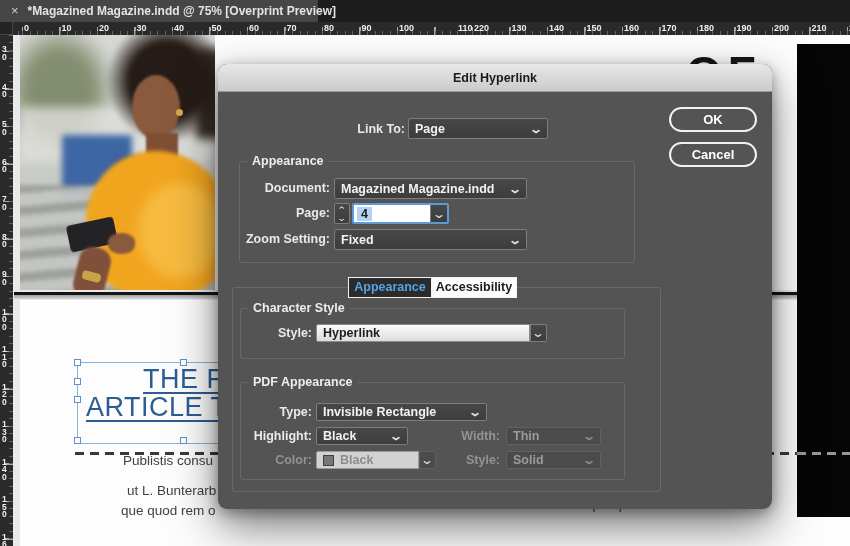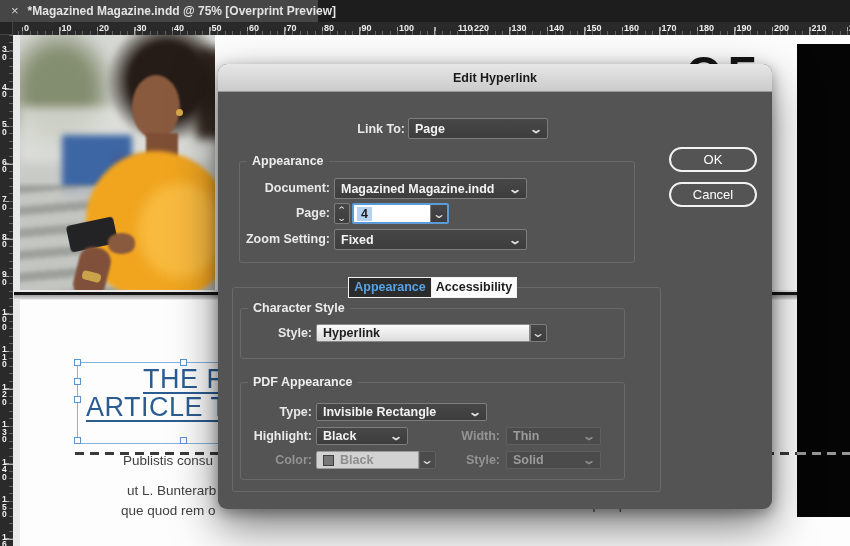--- a/index.html
+++ b/index.html
@@ -122,22 +122,22 @@
   .pageval { flex:1; display:flex; align-items:center; padding-left:3px; color:#1c1c1c; font-weight:bold; }
   .pageval .sel { background:#b5d3f0; padding:0 4px; }
   .pagechev { width:17px; display:flex; align-items:center; justify-content:center;
     background:linear-gradient(#474747,#3d3d3d); border-left:1px solid #7d7d7d; }
   .pagechev span { color:#e2e2e2; font-size:12px; line-height:10px; transform:scaleX(1.4); }
   .tabs { position:absolute; display:flex; border:1px solid #f2f2f2; }
   .tabseg { height:19px; line-height:19px; text-align:center; font-weight:bold; }
   .tab-active { background:#2b2b2b; color:#55a3e6; width:82px; }
   .tab-inactive { background:#fcfcfc; color:#1c1c1c; width:85px; border-left:1px solid #f2f2f2; }
   .pillbtn { position:absolute; width:88px; height:25px; border:2px solid #f2f2f2; border-radius:13px;
-    display:flex; align-items:center; justify-content:center; color:#fff; font-weight:normal; font-size:13px;
-    background:transparent; cursor:default;margin-top:40px; }
+    display:flex; align-items:center; justify-content:center; color:#fff; font-weight:bold; font-size:13px;
+    background:transparent; cursor:default; }
 </style>
 </head>
 <body>
 
 <div id="stage">
 
   <div class="page page-top"></div>
   <div class="page page-bottom"></div>
   <div class="divider-line"></div>
   <div class="divider-band"></div>

